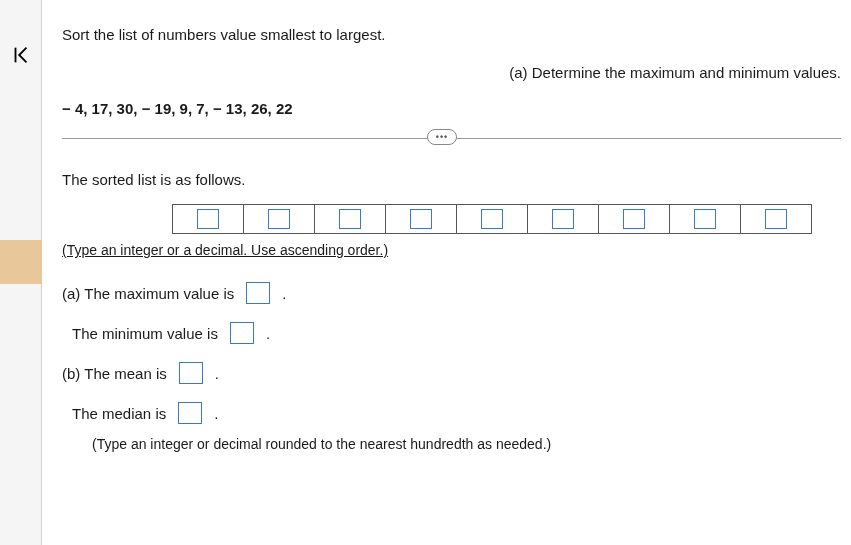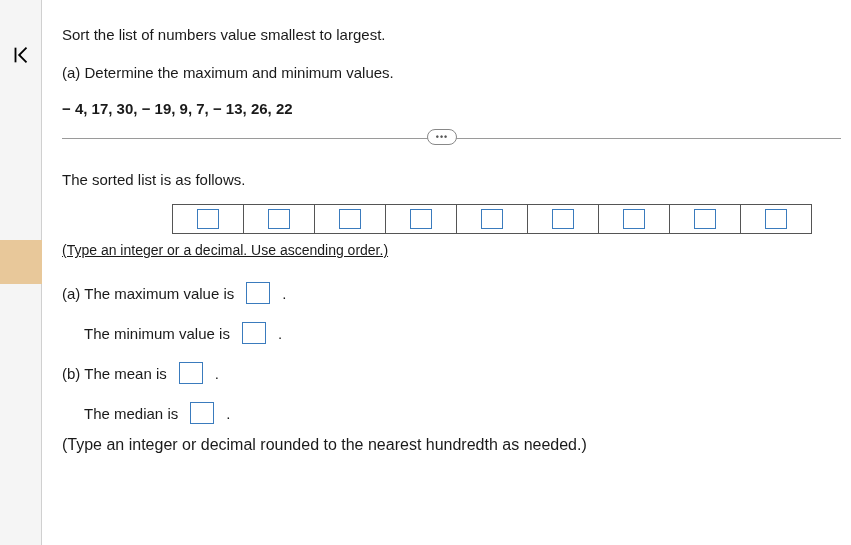--- a/index.html
+++ b/index.html
@@ -40,21 +40,21 @@
       height: 44px;
       background: #e8c89a;
     }
     .content {
       position: absolute;
       left: 62px;
       right: 10px;
       top: 24px;
     }
     .q-body p { margin-bottom: 6px; line-height: 1.45; }
-    .q-body .tight { margin-bottom: 2px; }
+    .q-body .tight { margin-bottom: 2px; text-align: right; }
     .numbers { margin-top: 14px; margin-bottom: 18px; font-weight: 700; }
     .divider-wrap {
       position: relative;
       height: 28px;
       margin-bottom: 18px;
     }
     .divider-line {
       border: none;
       border-top: 1px solid #9a9a9a;
       position: absolute;
@@ -109,31 +109,31 @@
       color: #1a1a1a;
       margin-bottom: 24px;
       text-decoration: underline;
     }
     .ans-line {
       margin-bottom: 18px;
       display: flex;
       align-items: center;
       gap: 12px;
     }
-    .ans-line.indent { margin-left: 22px; }
+    .ans-line.indent { margin-left: 10px; }
     .ans-box {
       width: 24px;
       height: 22px;
       border: 1px solid #3a7bbd;
       background: #fff;
       text-align: center;
       font-size: 13px;
       display: inline-block;
     }
-    .final-hint { font-size: 16px; margin-top: -6px; }
+    .final-hint { font-size: 14px; margin-top: -6px; margin-left: 30px; }
   </style>
 </head>
 <body>
 
 <div class="sidebar">
   <div class="collapse-btn">
     <svg viewBox="0 0 24 24">
       <line x1="6" y1="4" x2="6" y2="20"></line>
       <polyline points="18 4 10 12 18 20"></polyline>
     </svg>

